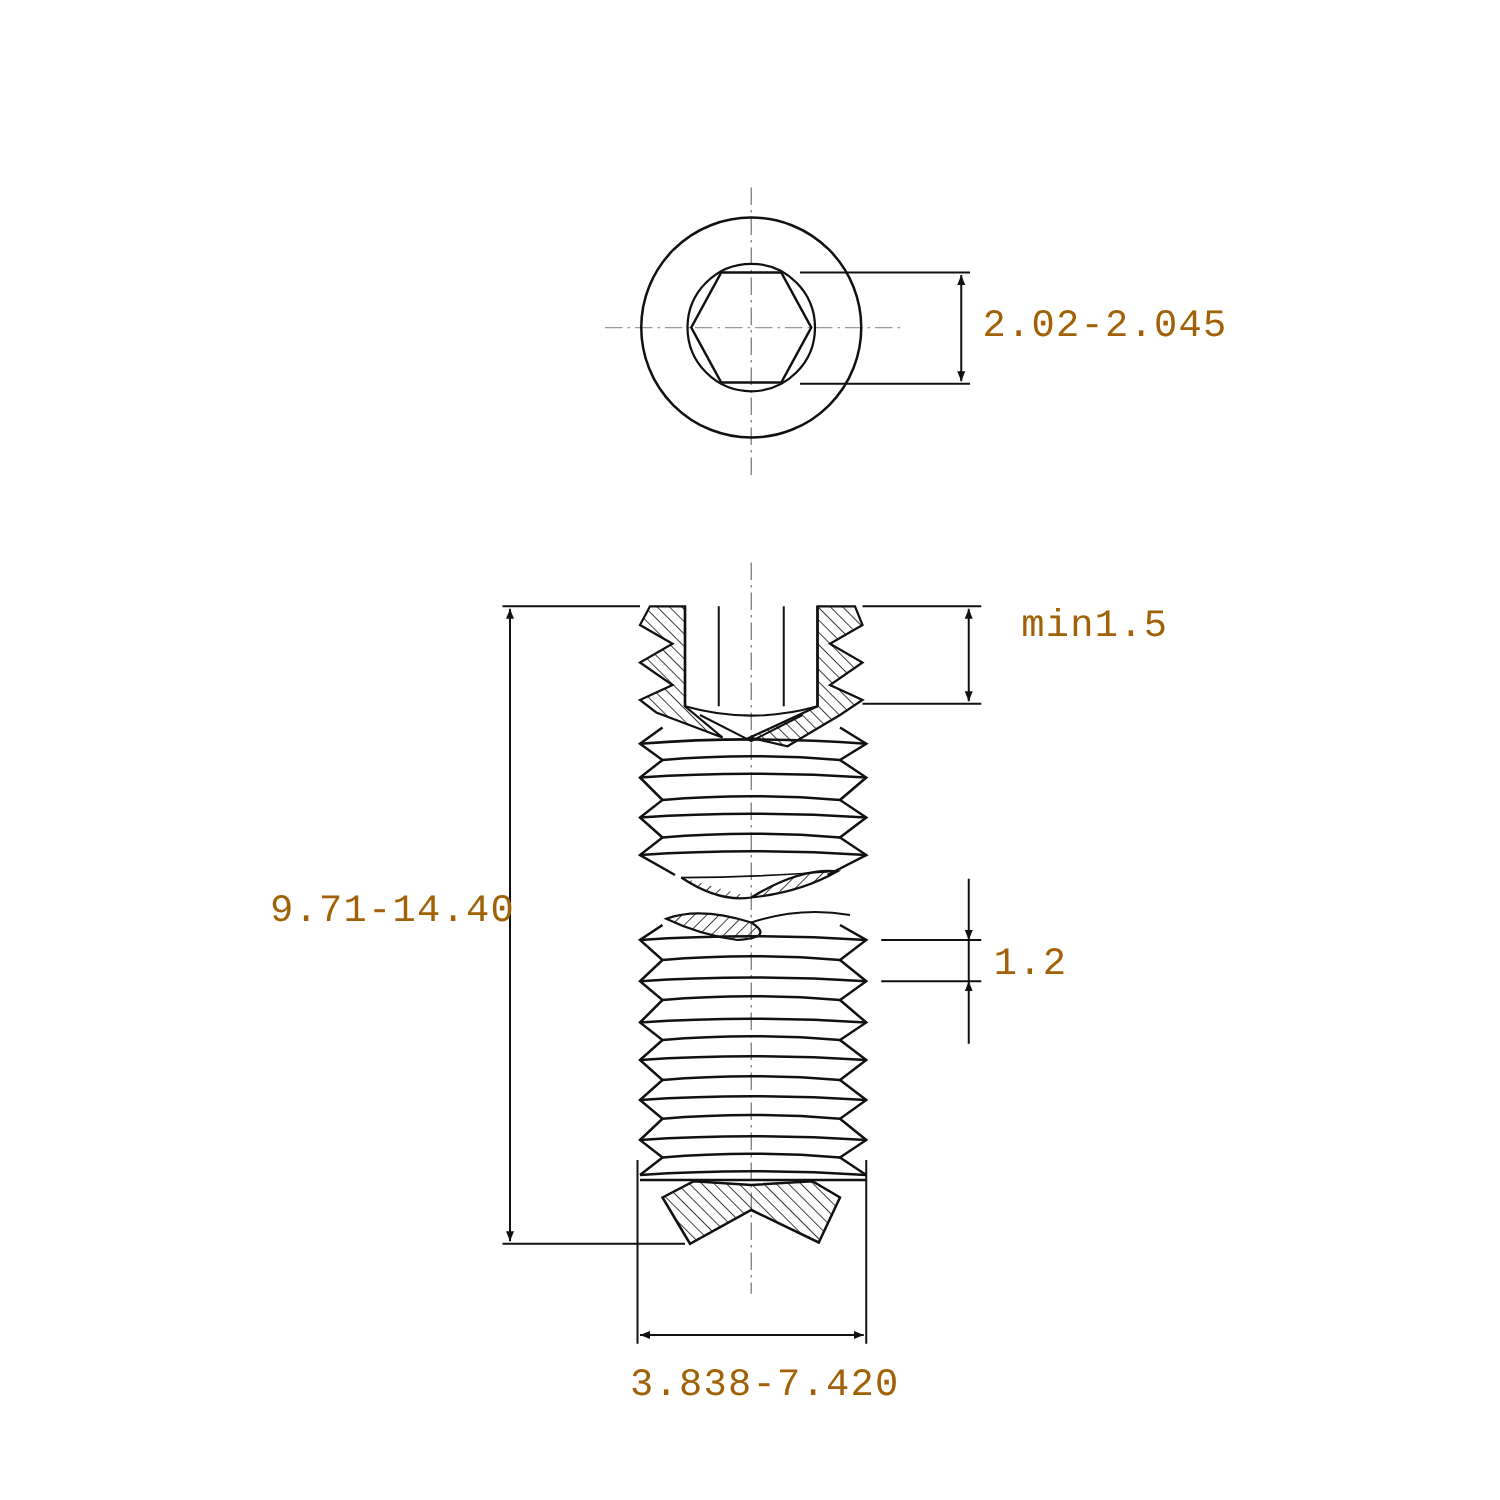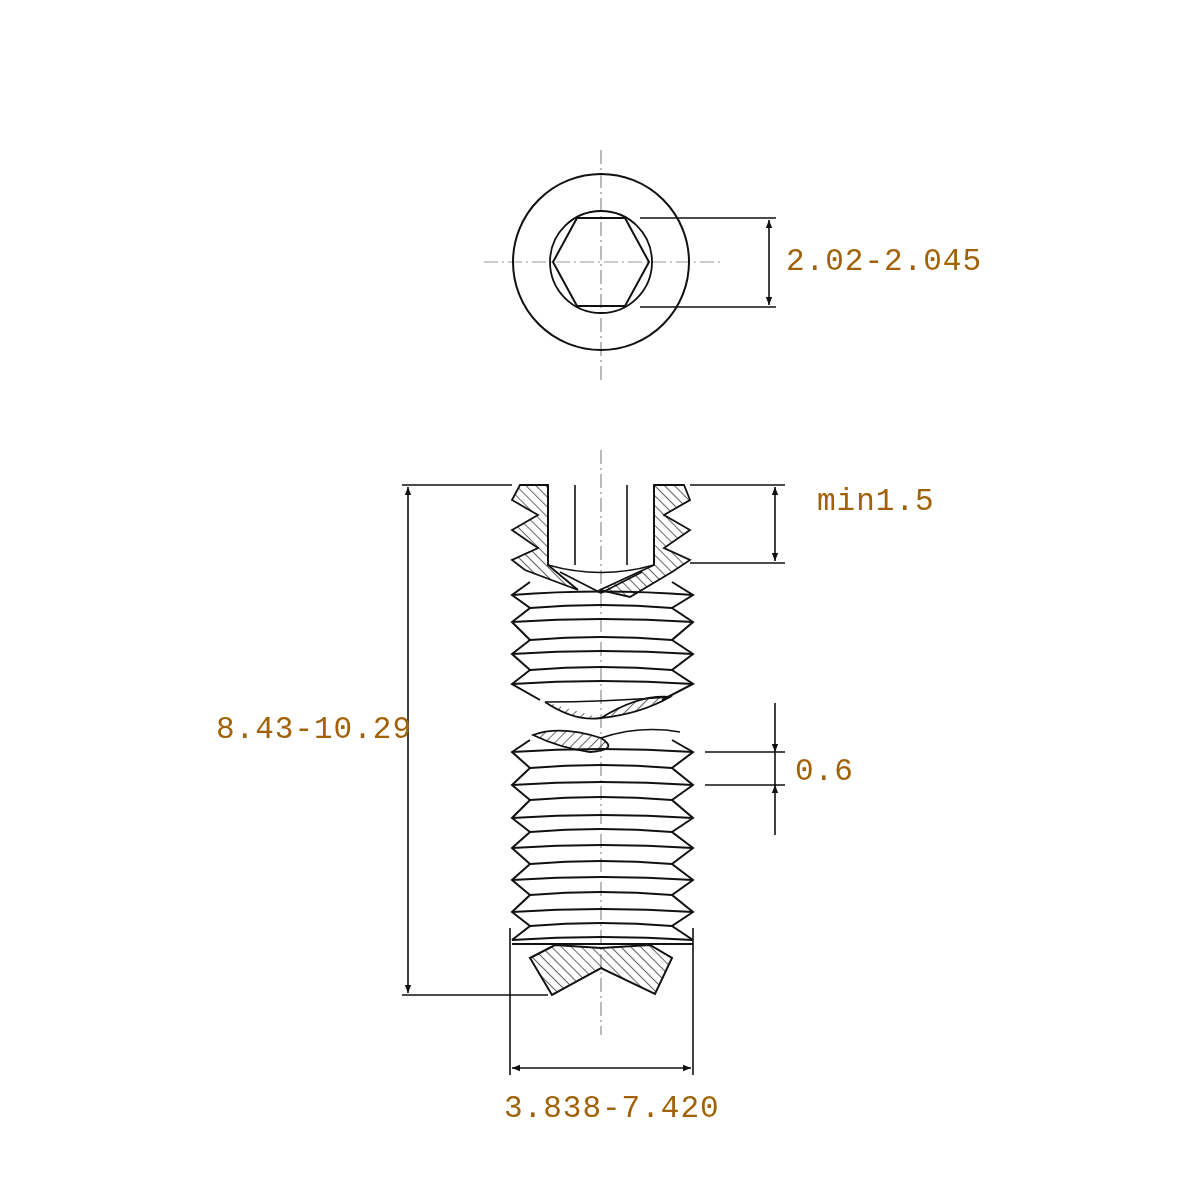--- a/index.html
+++ b/index.html
@@ -117,15 +117,15 @@
     <line x1="408" y1="487" x2="408" y2="993" stroke-width="1.6" marker-start="url(#arrow)" marker-end="url(#arrow)"></line>
 
     <line x1="510" y1="928" x2="510" y2="1075" stroke-width="1.6"></line>
     <line x1="693" y1="928" x2="693" y2="1075" stroke-width="1.6"></line>
     <line x1="512" y1="1068" x2="691" y2="1068" stroke-width="1.6" marker-start="url(#arrow)" marker-end="url(#arrow)"></line>
   </g>
 </svg>
 
 <div class="dim-text" style="left:786px; top:246px;">2.02-2.045</div>
 <div class="dim-text" style="left:789px; top:486px;margin-left:28px;">min1.5</div>
-<div class="dim-text" style="left:216px; top:714px;">8.43-10.29</div>
-<div class="dim-text" style="left:795px; top:756px;">0.6</div>
+<div class="dim-text" style="left:216px; top:714px;">9.71-14.40</div>
+<div class="dim-text" style="left:795px; top:756px;">1.2</div>
 <div class="dim-text" style="left:504px; top:1093px;">3.838-7.420</div>
 
 </body></html>

